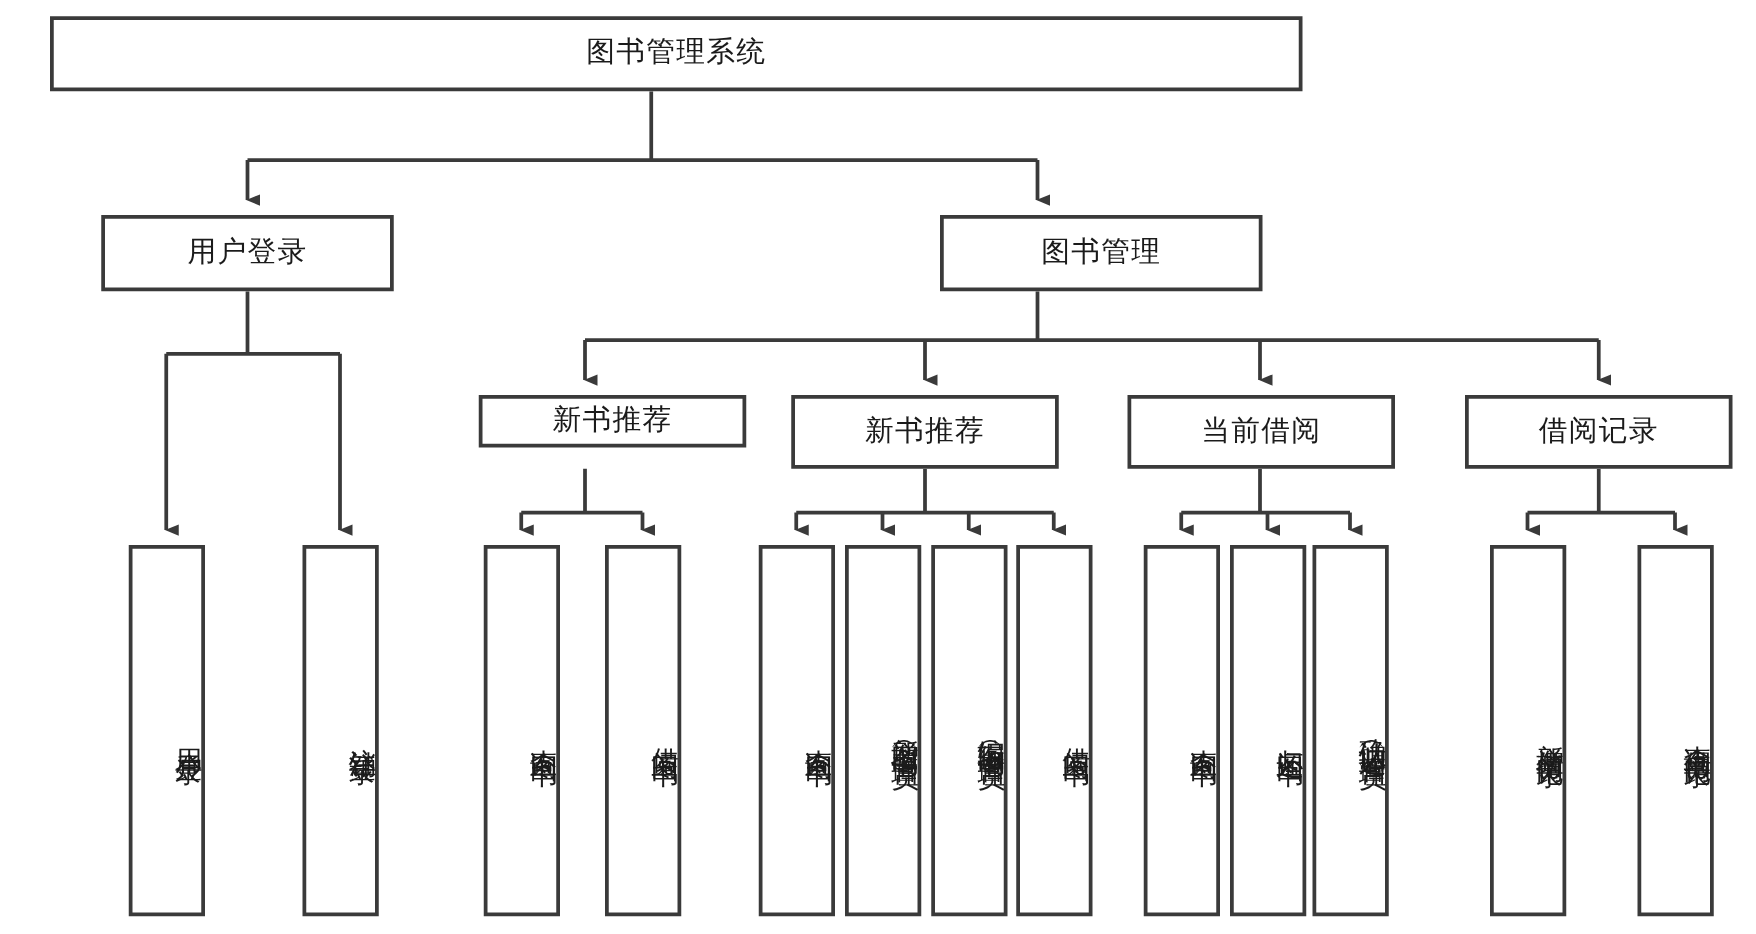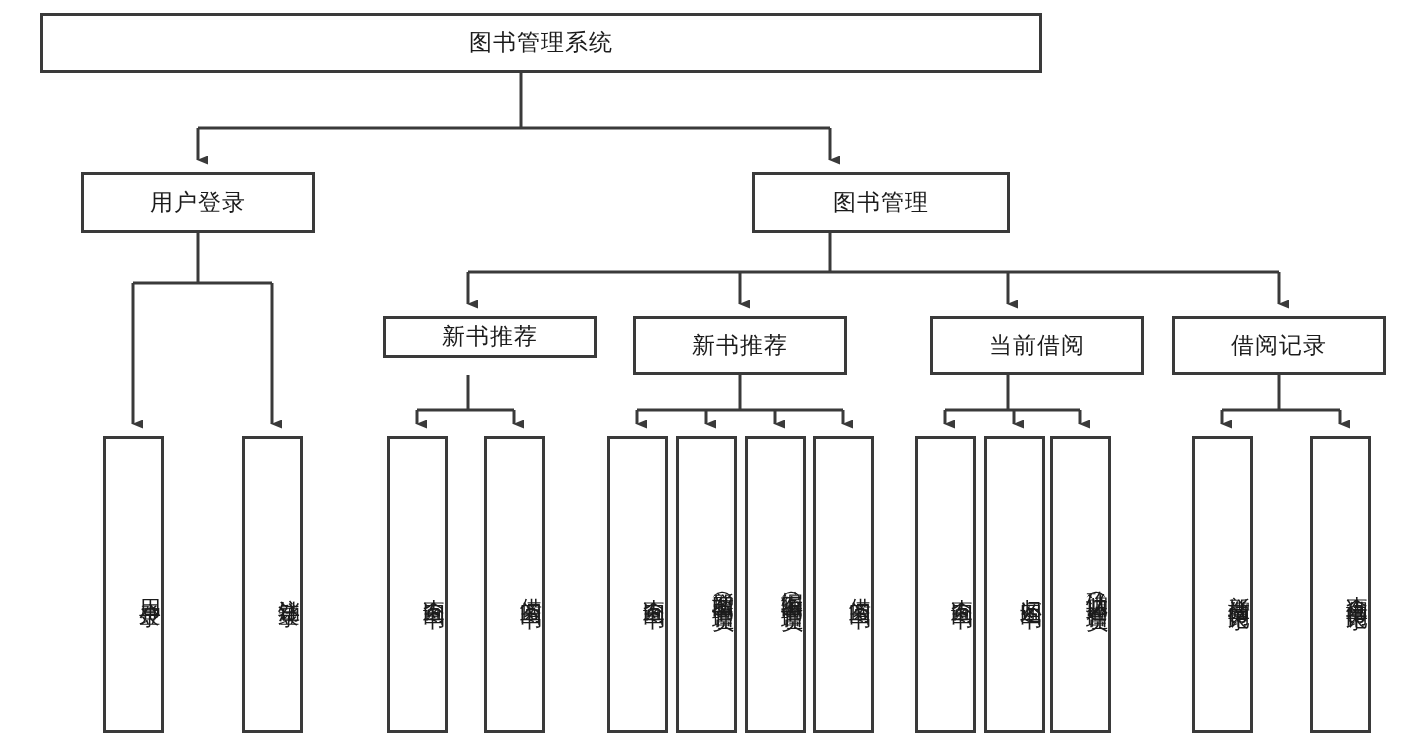--- a/index.html
+++ b/index.html
@@ -131,21 +131,21 @@
   </div>
 
   <div class="node horiz" style="left:362px; top:316px; width:214px; height:42px;margin-left:21px;">
     <span>新书推荐</span>
   </div>
 
   <div class="node horiz" style="left:633px; top:316px; width:214px; height:59px;">
     <span>新书推荐</span>
   </div>
 
-  <div class="node horiz" style="left:930px; top:316px; width:214px; height:59px;justify-content:center;">
+  <div class="node horiz" style="left:902px; top:316px; width:214px; height:59px;justify-content:center;">
     <span>当前借阅</span>
   </div>
 
   <div class="node horiz" style="left:1172px; top:316px; width:214px; height:59px;">
     <span>借阅记录</span>
   </div>
 
   <div class="node vert" style="left:103px; top:436px; width:61px; height:297px;">
     <span class="vtext">用户登录</span>
   </div>

